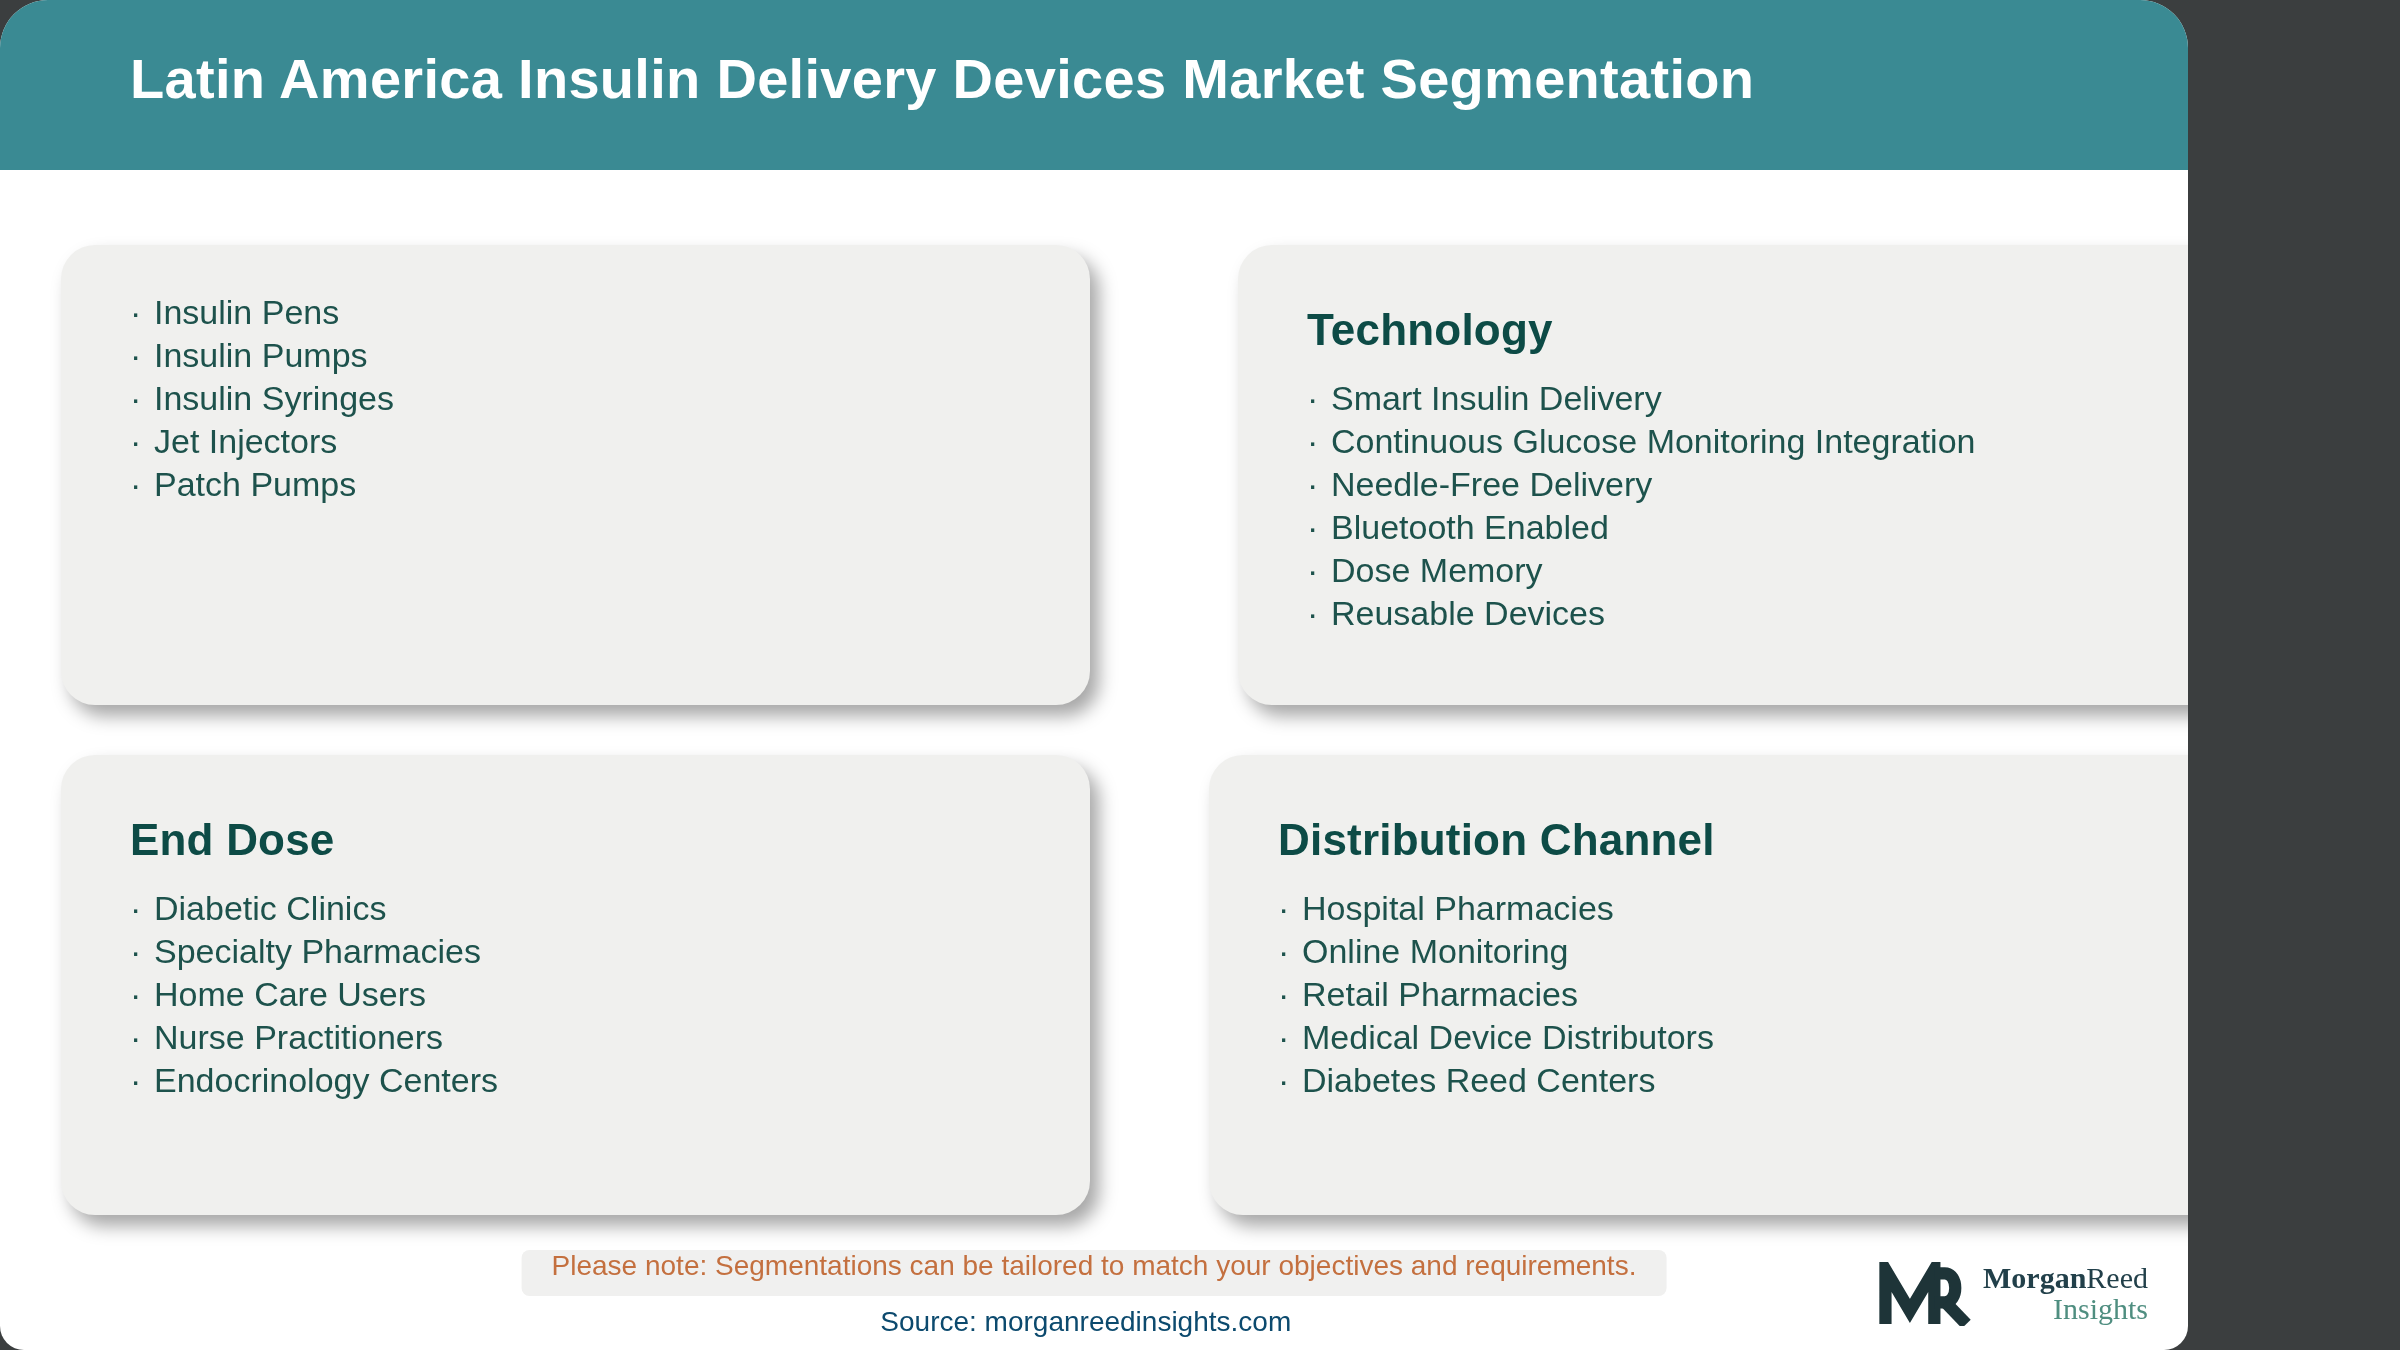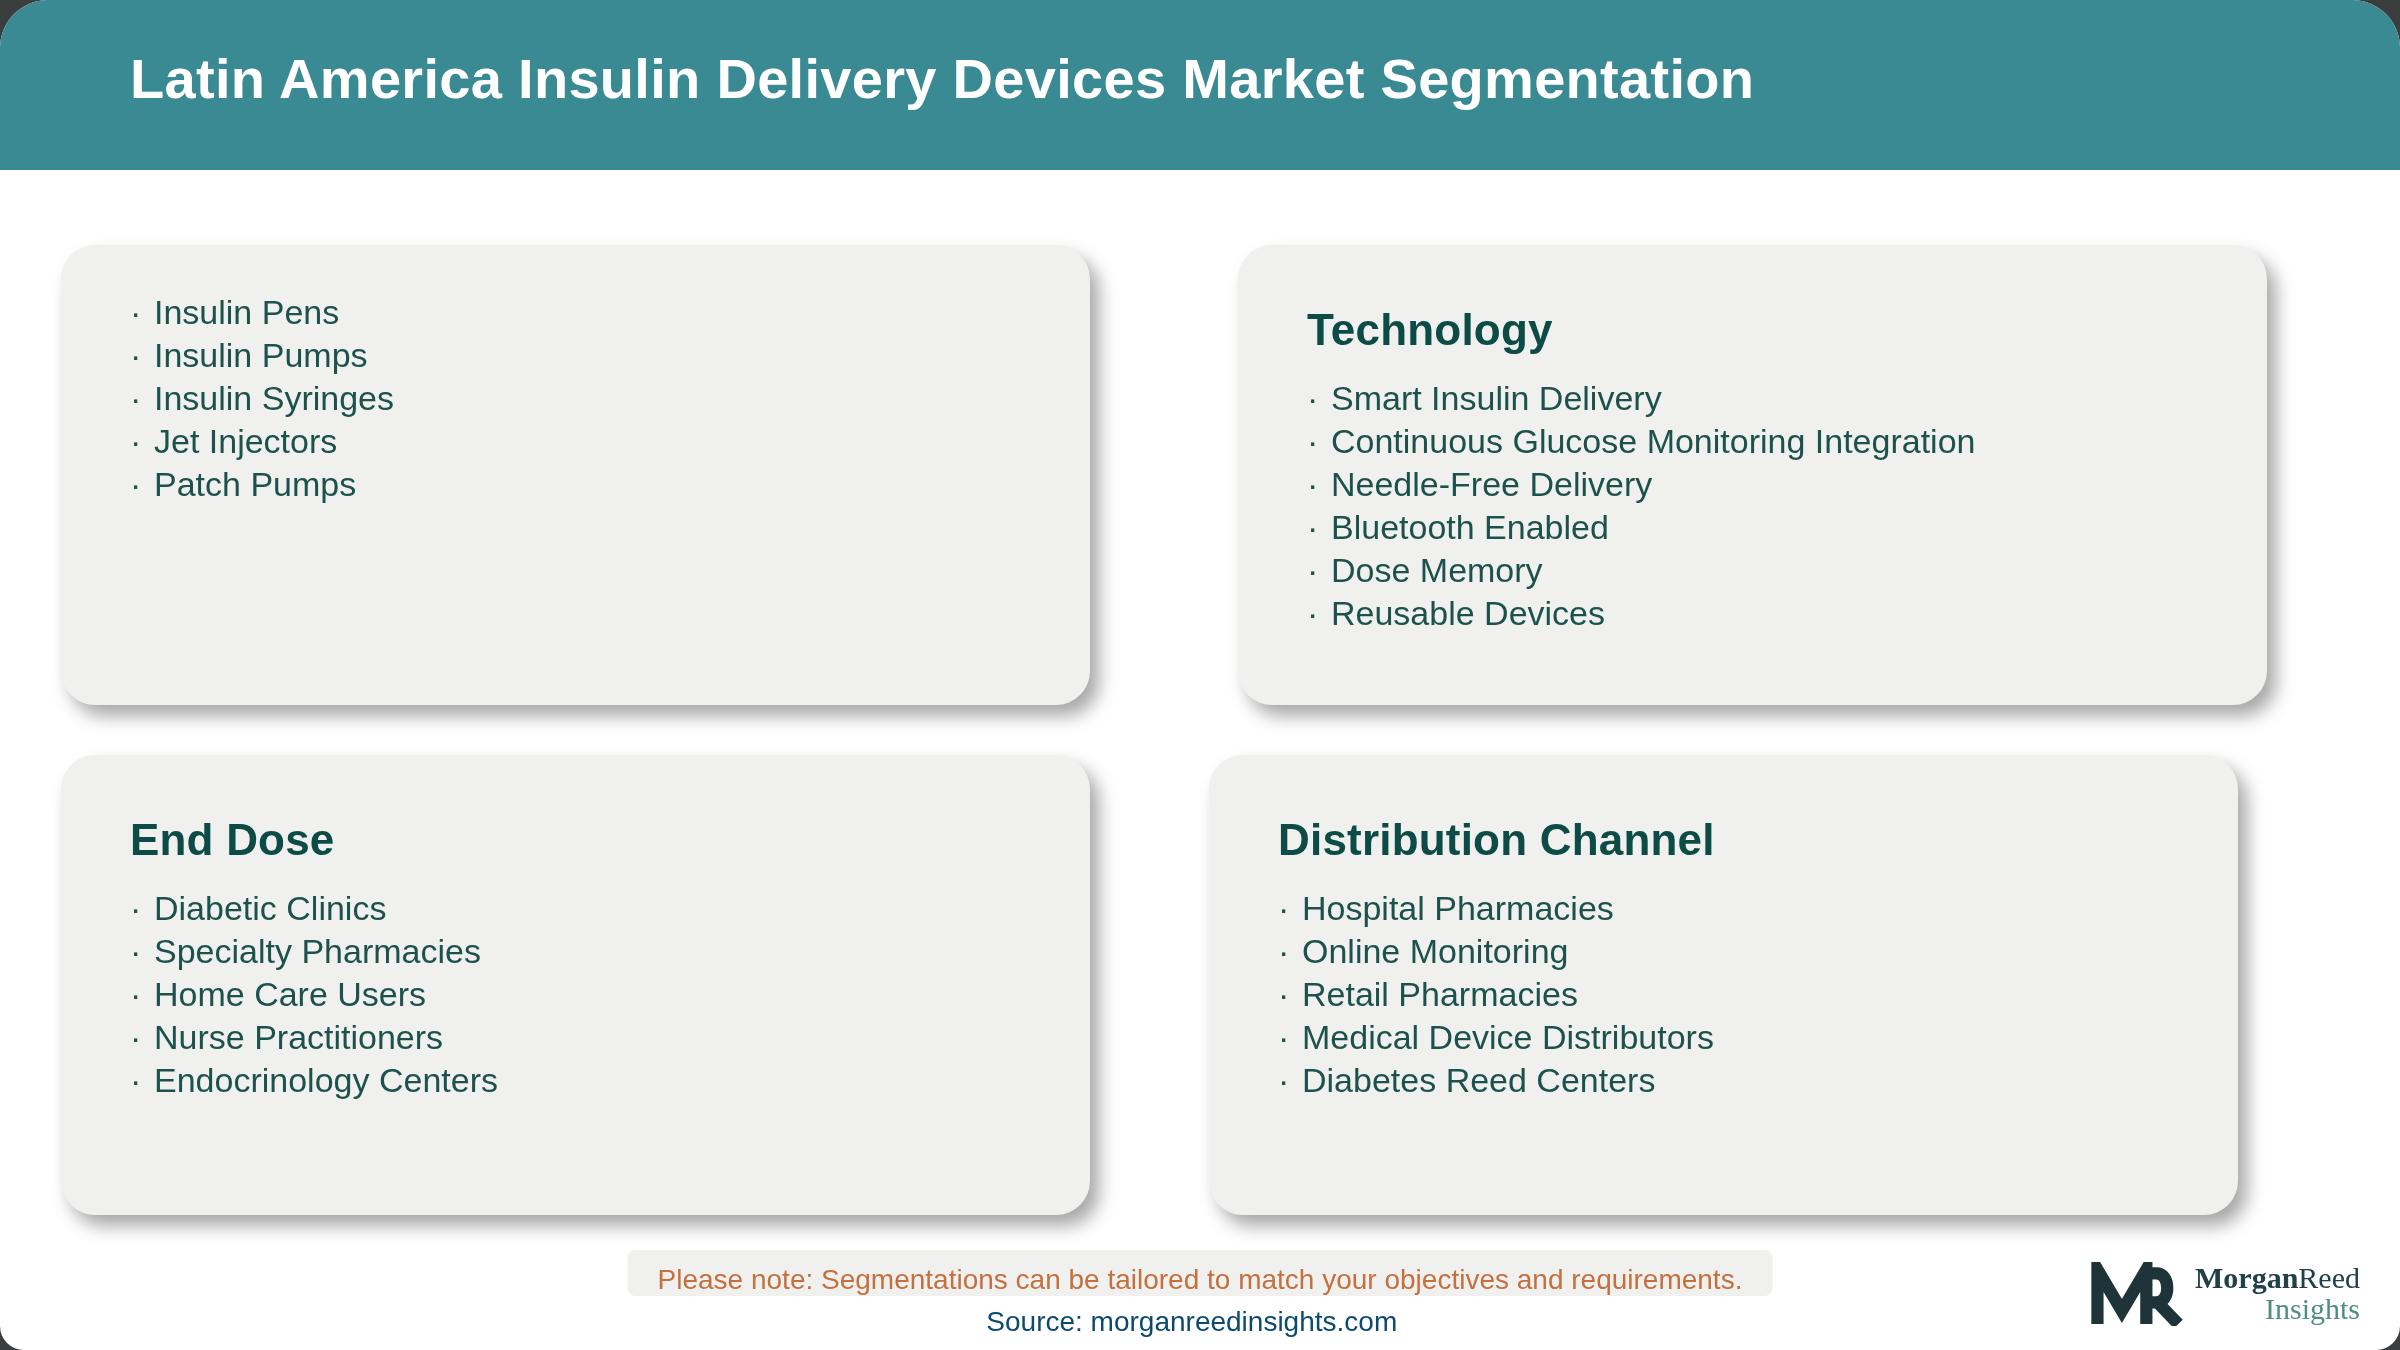--- a/index.html
+++ b/index.html
@@ -1,37 +1,37 @@
 <!DOCTYPE html>
 <html><head>
 <meta charset="utf-8">
 <style>
   html,body{margin:0;padding:0;background:#3b3e3f;font-family:"Liberation Sans",sans-serif;}
-  .canvas{position:relative;width:2400px;height:1350px;background:#3b3e3f;overflow:hidden;}
+  .canvas{position:relative;width:2188px;height:1350px;background:#3b3e3f;overflow:hidden;}
   .page{position:absolute;inset:0;background:#ffffff;border-radius:48px 48px 24px 24px;overflow:hidden;}
 
   
   .header{position:absolute;top:0;left:0;width:100%;height:170px;background:#3a8a93;display:flex;align-items:center;}
   .header h1{margin:0 0 14px 130px;color:#ffffff;font-size:56px;font-weight:bold;letter-spacing:.3px;white-space:nowrap;}
 
   
   .card{position:absolute;width:1029px;height:460px;background:#f0f0ee;border-radius:34px;
         box-shadow:9px 11px 18px rgba(0,0,0,0.35);padding:46px 50px 0 69px;box-sizing:border-box;}
   .card.c0{left:61px;top:245px;}
   .card.c1{left:1238px;top:245px;}
   .card.c2{left:61px;top:755px;}
   .card.c3{left:1209px;top:755px;}
   .card h2{margin:14px 0 22px 0;font-size:44px;font-weight:bold;color:#0d4b46;letter-spacing:.2px;}
   .card ul{list-style:none;margin:0;padding:0;}
   .card li{display:flex;align-items:baseline;font-size:34px;line-height:43px;color:#1d524c;white-space:nowrap;}
   .card li .dot{width:24px;text-align:left;color:#1d524c;}
 
   
   .note{position:absolute;top:1250px;left:50%;transform:translateX(-50%);height:46px;background:#f0f0ef;
-        border-radius:8px;display:flex;align-items:flex-end;padding:0 30px;font-size:28px;color:#c4703f;white-space:nowrap;}
+        border-radius:8px;display:flex;align-items:flex-start;padding:0 30px;font-size:28px;color:#c4703f;white-space:nowrap;}
   .source{position:absolute;top:1306px;left:50%;transform:translateX(-52%);font-size:28px;color:#0c4a6e;white-space:nowrap;}
 
   
   .logo{position:absolute;right:40px;bottom:24px;display:flex;align-items:center;gap:12px;}
   .logo svg{display:block;}
   .logo-text{display:flex;flex-direction:column;line-height:1.02;font-family:"Liberation Serif",serif;text-align:right;}
   .logo-name{font-size:30px;color:#22404a;white-space:nowrap;}
   .logo-name .bold{font-weight:bold;}
   .logo-sub{font-size:30px;color:#4f8e80;}
 </style>

